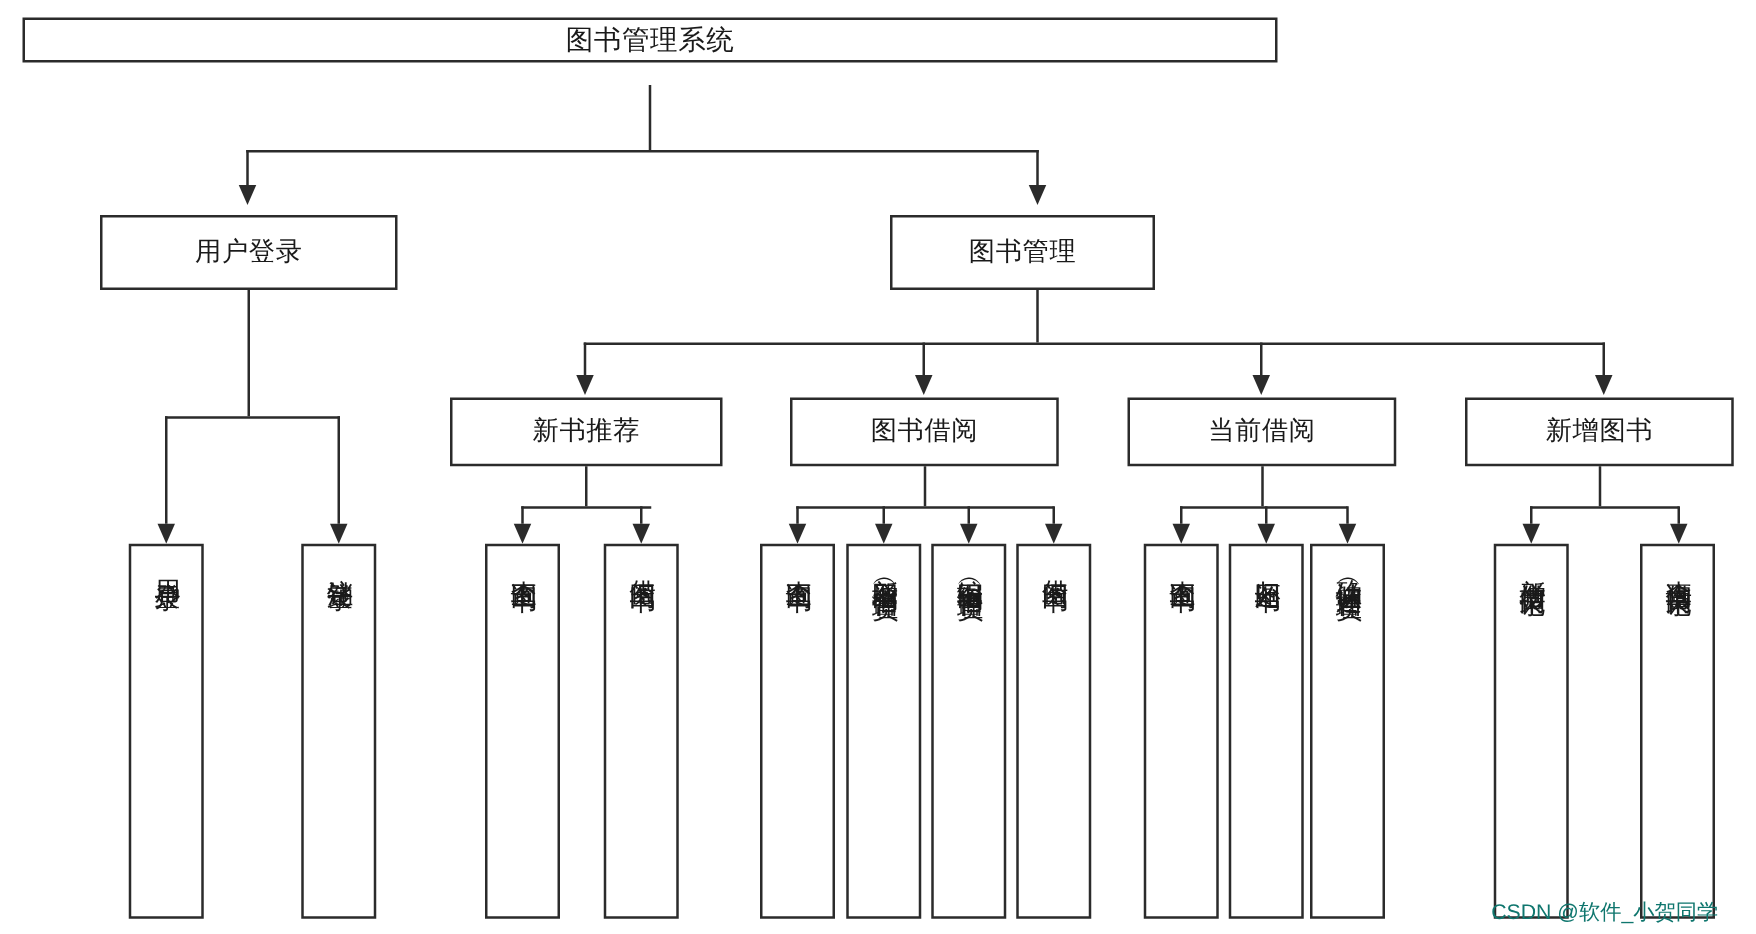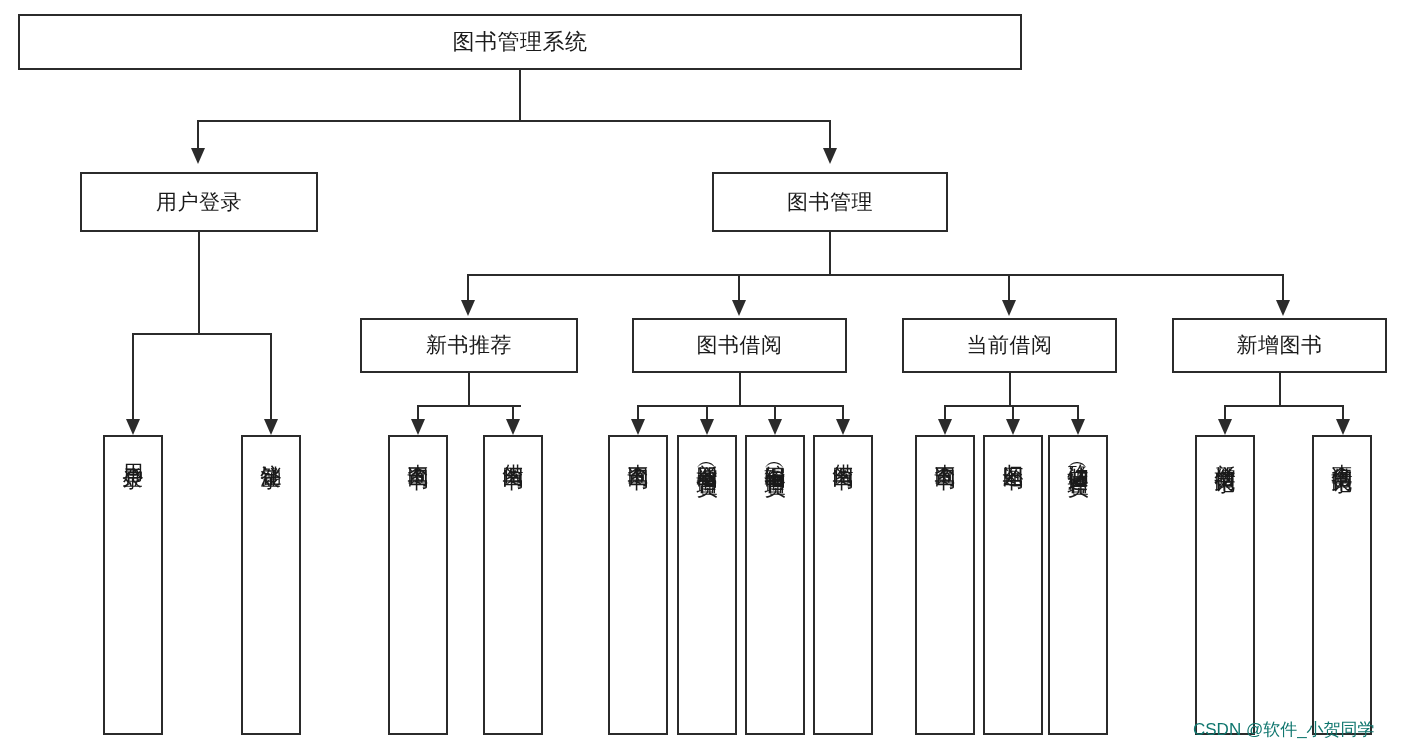--- a/index.html
+++ b/index.html
@@ -76,37 +76,37 @@
     font-size: 17px;
     white-space: nowrap;
     user-select: none;
   }
 </style>
 </head>
 <body>
 
 <div id="canvas">
 
-  <div class="node h root" style="left:18px; top:14px; width:1004px; height:56px;">
+  <div class="node h root" style="left:18px; top:14px; width:1004px; height:36px;">
     <span class="label">图书管理系统</span>
   </div>
 
   <div class="ln v" style="left:519px; top:68px; height:52px;"></div>
 
   <div class="ln h" style="left:197px; top:120px; width:634px;"></div>
 
   <div class="ln v" style="left:197px; top:120px; height:28px;"></div>
   <div class="arrow" style="left:191px; top:148px;"></div>
   <div class="ln v" style="left:829px; top:120px; height:28px;"></div>
   <div class="arrow" style="left:823px; top:148px;"></div>
 
   <div class="node h" style="left:80px; top:172px; width:238px; height:60px;">
     <span class="label">用户登录</span>
   </div>
-  <div class="node h" style="left:712px; top:172px; width:236px; height:60px;">
+  <div class="node h" style="left:712px; top:172px; width:212px; height:60px;">
     <span class="label">图书管理</span>
   </div>
 
   <div class="ln v" style="left:198px; top:232px; height:101px;"></div>
   <div class="ln h" style="left:132px; top:333px; width:140px;"></div>
   <div class="ln v" style="left:132px; top:333px; height:86px;"></div>
   <div class="arrow" style="left:126px; top:419px;"></div>
   <div class="ln v" style="left:270px; top:333px; height:86px;"></div>
   <div class="arrow" style="left:264px; top:419px;"></div>
 

